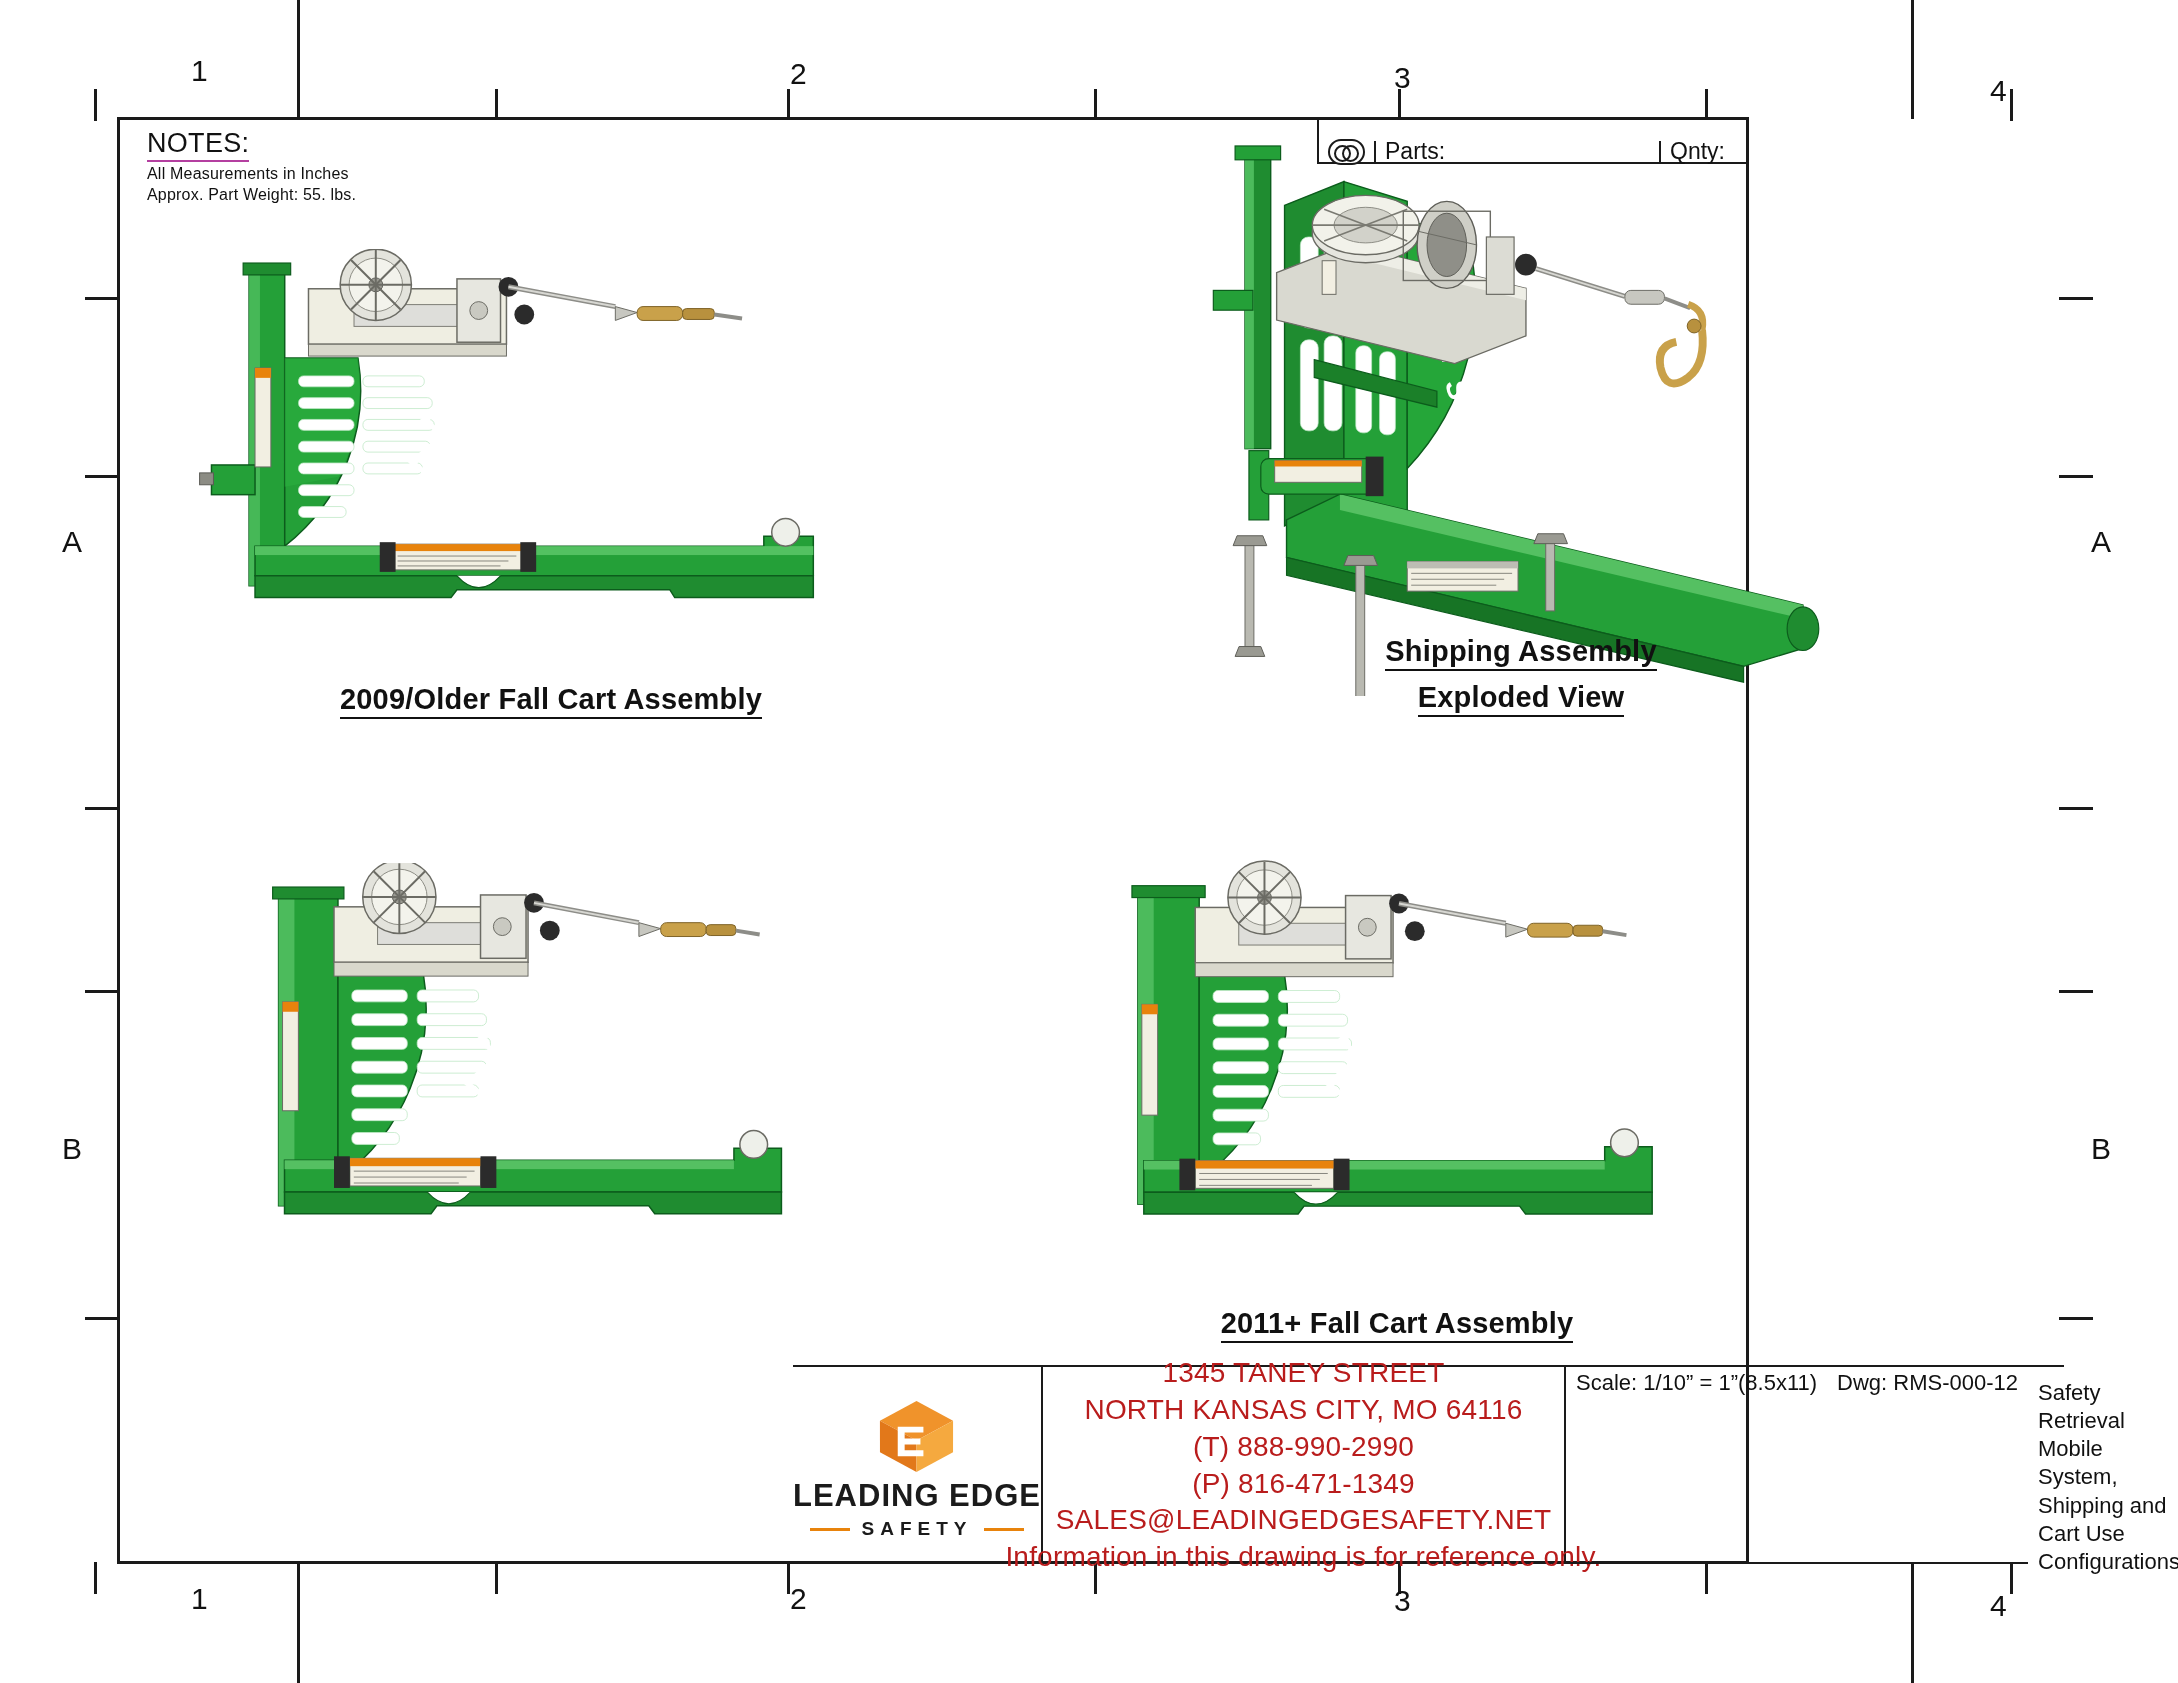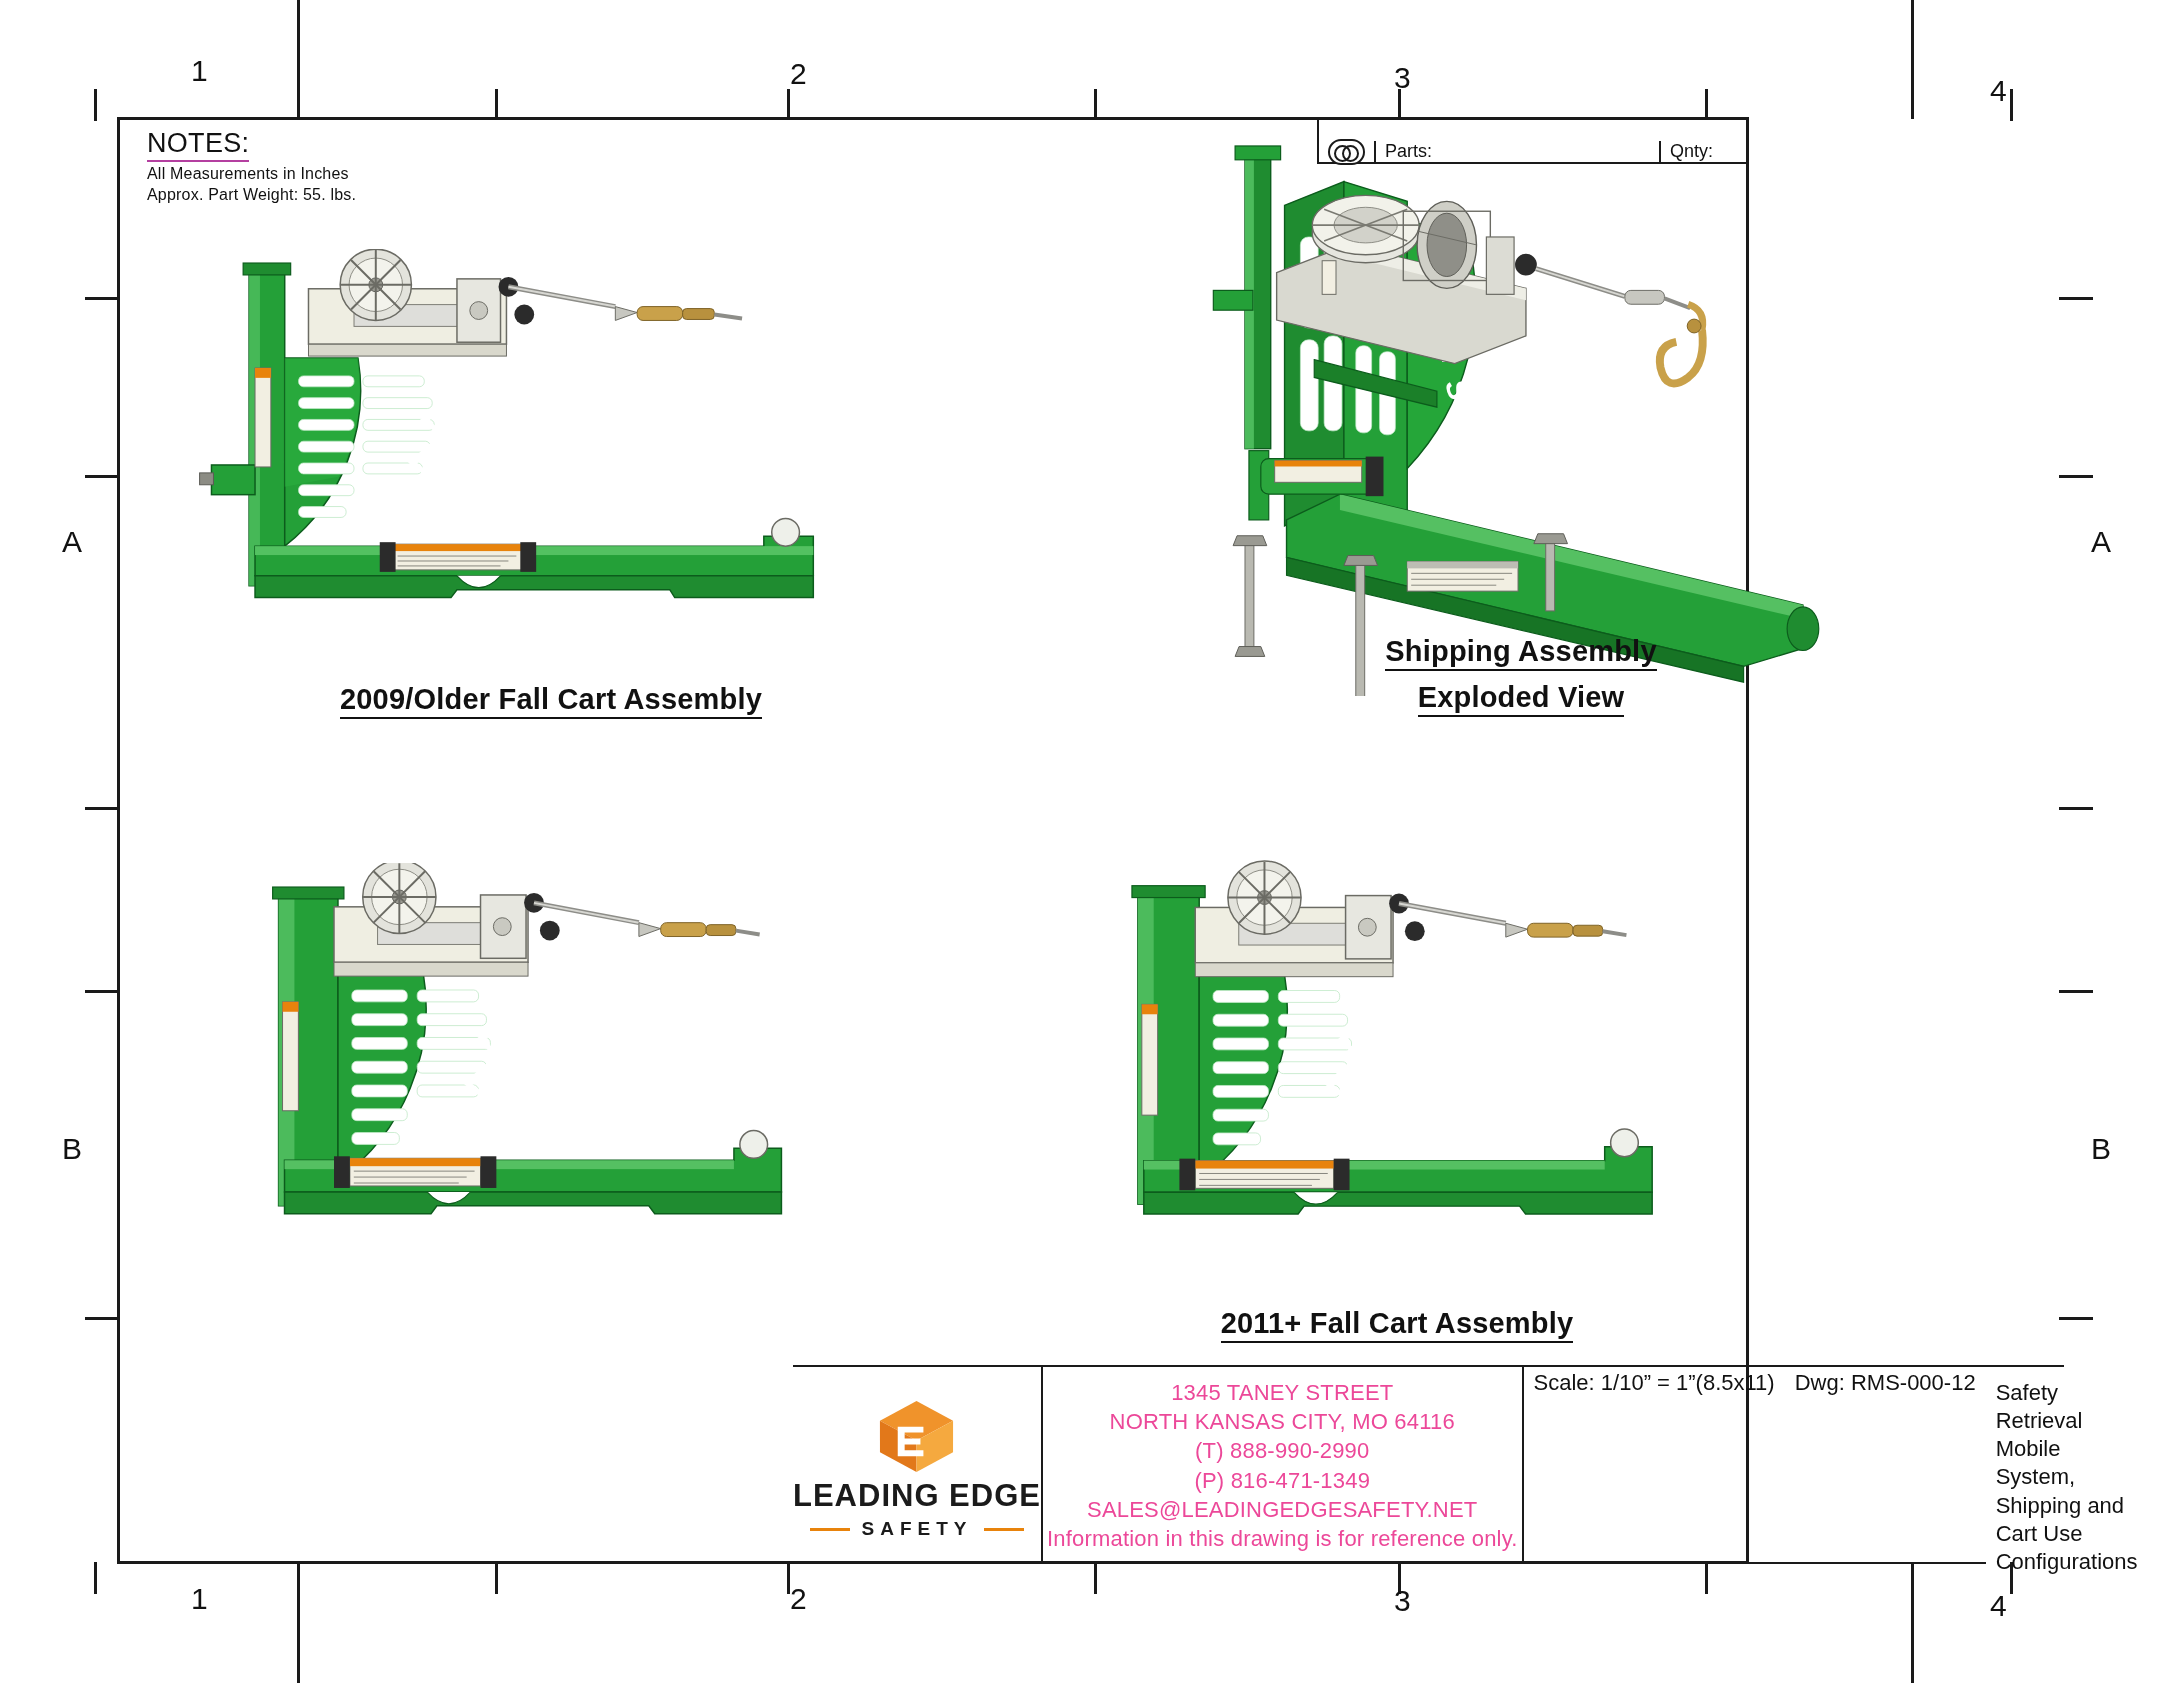--- a/index.html
+++ b/index.html
@@ -64,21 +64,21 @@
     right: 0px; top: 0px;
     height: 44px;
     display: flex;
     align-items: stretch;
     border-left: 2px solid #1a1a1a;
     border-bottom: 2px solid #1a1a1a;
     background: #fff;
   }
   #parts-table .cell {
     display: flex; align-items: center;
-    font-size: 18px; color: #111;
+    font-size: 23px; color: #111;
     padding: 0 9px;
     margin-top: 21px;
   }
   #parts-table .balloon-cell { width: 55px; justify-content: center; }
   #parts-table .parts-cell { width: 285px; border-left: 2px solid #1a1a1a; }
   #parts-table .qnty-cell { width: 87px; border-left: 2px solid #1a1a1a; }
   .balloon {
     width: 44px; height: 26px;
     border: 2px solid #1a1a1a;
     border-radius: 13px;
@@ -144,21 +144,21 @@
     color: #1b1b1b; font-weight: bold;
   }
   #address-cell {
     width: 523px;
     border-right: 2px solid #1a1a1a;
     display: flex; flex-direction: column;
     align-items: center; justify-content: center;
     padding: 6px 4px;
   }
   #address-cell .l {
-    font-size: 22px; color: #ec4899;
+    font-size: 28px; color: #b91c1c;
     letter-spacing: 0.2px; line-height: 1.32;
     white-space: nowrap;
   }
   #meta-cell {
     flex: 1;
     display: flex; flex-direction: row;
   }
   #meta-cell .row {
     border-bottom: 2px solid #1a1a1a;
     padding: 3px 10px;

